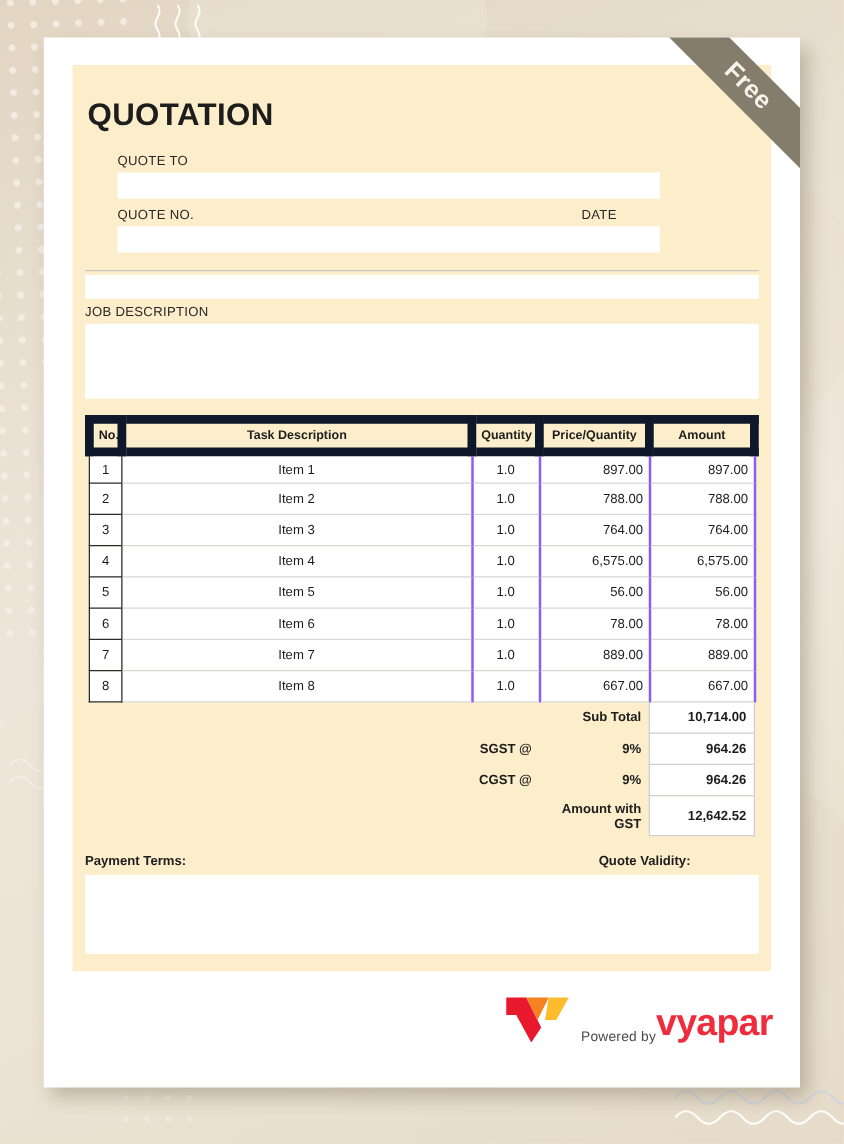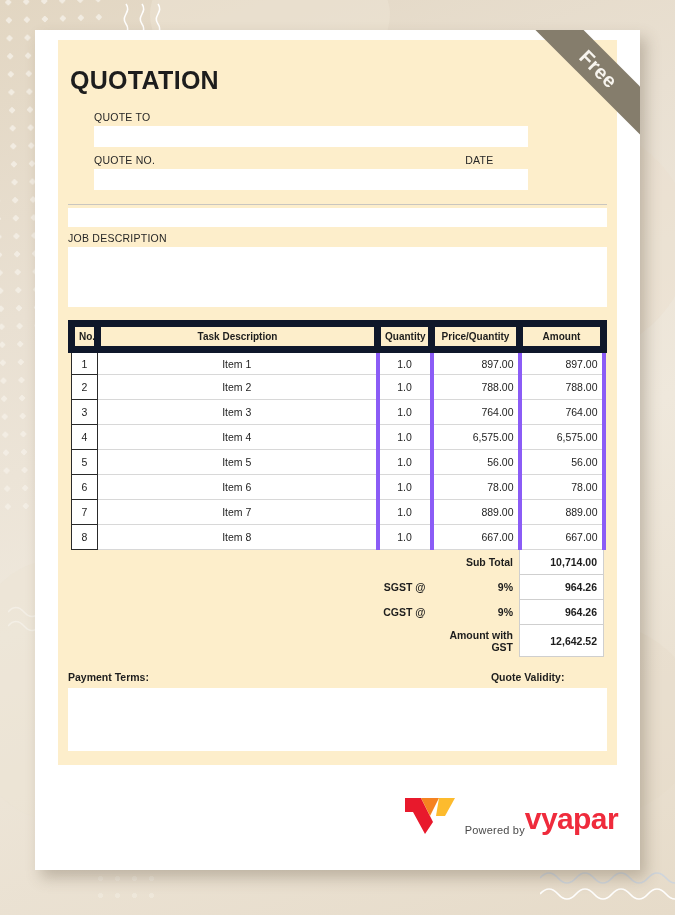--- a/index.html
+++ b/index.html
@@ -101,21 +101,21 @@
     color: #f7f4ee;
     font-size: 20px;
     font-weight: bold;
     letter-spacing: .5px;
   }
 
   
   .panel {
     position: absolute;
     left: 23px;
-    top: 10px;
+    top: 22px;
     width: 559px;
     background: #fdeecb;
     padding: 0;
   }
 
   
   .doc-title {
     font-size: 25px;
     font-weight: bold;
     color: #1d1d1d;
@@ -195,21 +195,21 @@
   .col-qty   { width: 54px; }
   .col-price { width: 88px; }
   .col-amt   { width: 84px; }
 
   table.items td {
     font-size: 10.5px;
     color: #1d1d1d;
     padding: 4px 4px;
     background: #ffffff;
     border-left: 1px solid #cfcfcf;
-    border-right: 4px solid #8b5cf6;
+    border-right: 2px solid #8b5cf6;
     border-bottom: 1px solid #d8d8d8;
     height: 25px;
   }
   table.items td.cell-no {
     background: #ffffff;
     border: 1px solid #2a2a2a;
     text-align: center;
   }
   td.cell-desc  { text-align: center; }
   td.cell-qty   { text-align: center; }
@@ -238,21 +238,20 @@
     text-align: right;
     border: 1px solid #cfcfcf;
     padding-right: 6px;
   }
   tr.totals td.t-blank { background: #fdeecb; }
 
   
   .terms-head {
     display: flex;
     padding: 14px 10px 0 10px;
-    gap: 12px;
   }
   .terms-head .t1 {
     font-size: 10.5px;
     font-weight: bold;
     color: #1d1d1d;
   }
   .terms-head .t2 {
     font-size: 10.5px;
     font-weight: bold;
     color: #1d1d1d;

